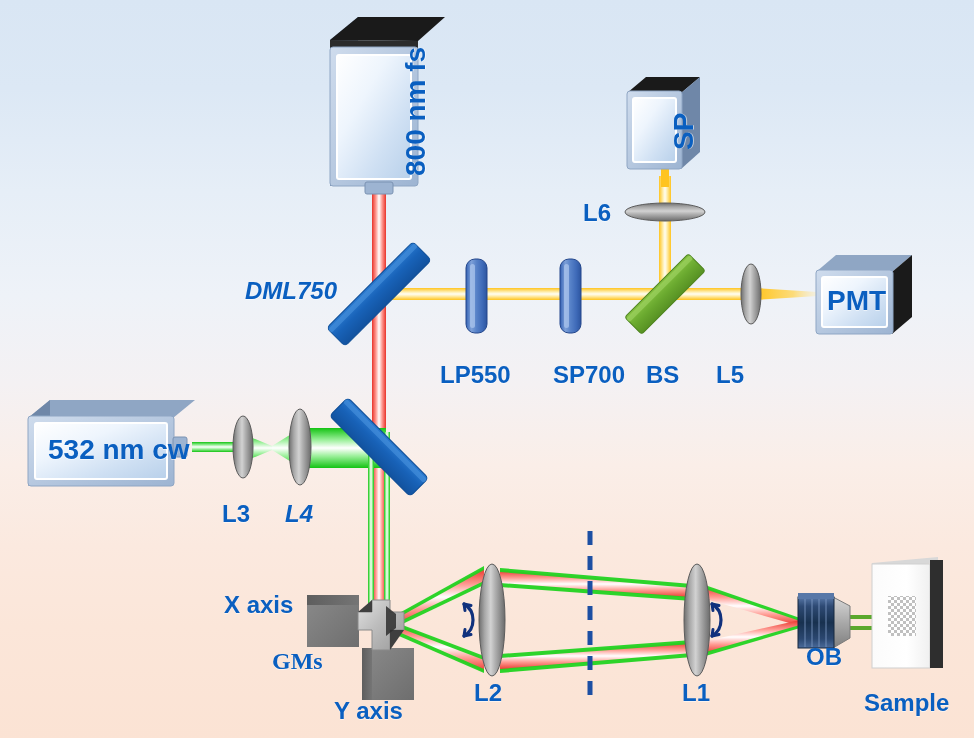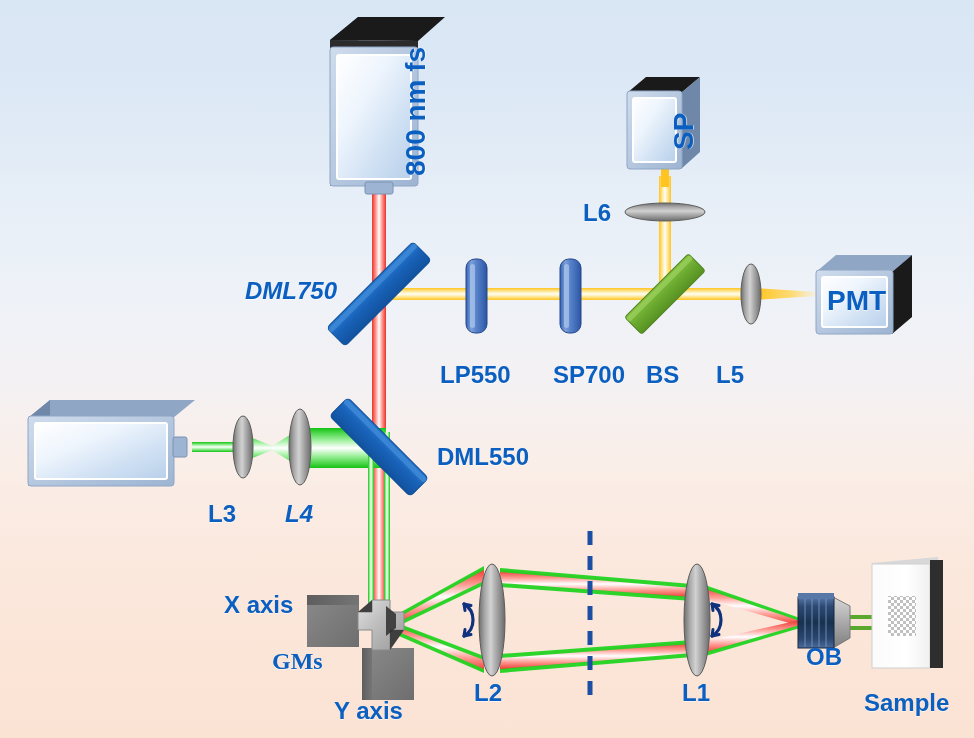--- a/index.html
+++ b/index.html
@@ -365,40 +365,40 @@
       <polygon points="872,563 938,557 938,563 872,568" fill="#d8d8d8"></polygon>
       <rect x="872" y="564" width="58" height="104" fill="url(#slideGrad)" stroke="#cfcfcf" stroke-width="1"></rect>
       <rect x="930" y="560" width="13" height="108" fill="#2e2e2e"></rect>
       <rect x="888" y="596" width="28" height="40" fill="url(#sampleDots)" opacity="0.9"></rect>
     </g>
 
   </svg>
 
   <div class="lbl sz28 vert" style="left:400px; top:176px;">800 nm fs</div>
 
+  <div class="lbl sz28" style="left:48px; top:434px;">532 nm cw</div>
 
   <div class="lbl sz28 vert" style="left:668px; top:150px;">SP</div>
 
   <div class="lbl sz28" style="left:827px; top:285px;">PMT</div>
 
   <div class="lbl sz26" style="left:245px; top:277px;font-style:italic;">DML750</div>
 
-  <div class="lbl sz26" style="left:437px; top:443px;">DML550</div>
 
   <div class="lbl sz26" style="left:440px; top:361px;">LP550</div>
 
   <div class="lbl sz26" style="left:537px; top:361px;margin-left:16px;">SP700</div>
 
   <div class="lbl sz26" style="left:646px; top:361px;">BS</div>
 
   <div class="lbl sz26" style="left:716px; top:361px;">L5</div>
 
   <div class="lbl sz26" style="left:583px; top:199px;">L6</div>
 
-  <div class="lbl sz26" style="left:208px; top:500px;">L3</div>
+  <div class="lbl sz26" style="left:222px; top:500px;">L3</div>
 
   <div class="lbl sz26" style="left:285px; top:500px;font-style:italic;">L4</div>
 
   <div class="lbl sz26" style="left:474px; top:679px;">L2</div>
 
   <div class="lbl sz26" style="left:682px; top:679px;">L1</div>
 
   <div class="lbl sz26" style="left:806px; top:643px;">OB</div>
 
   <div class="lbl sz26" style="left:864px; top:689px;">Sample</div>

